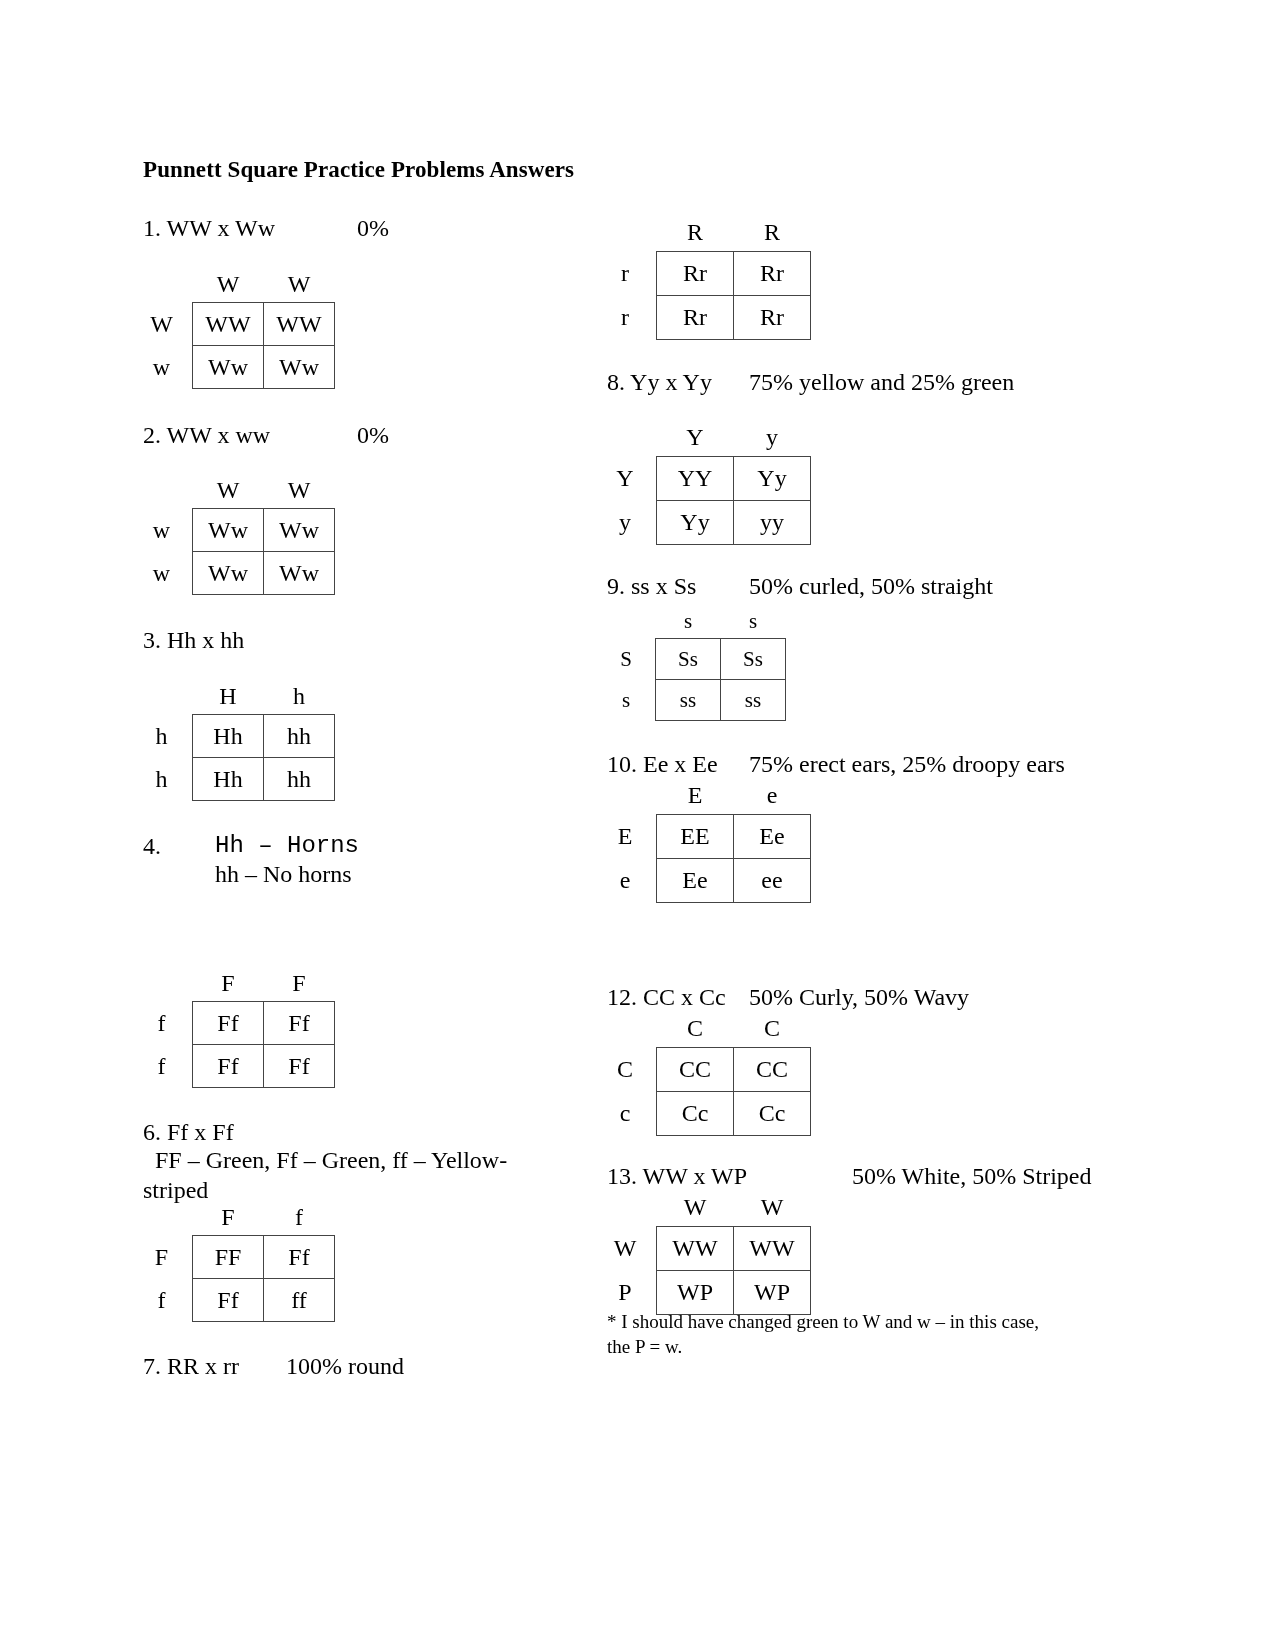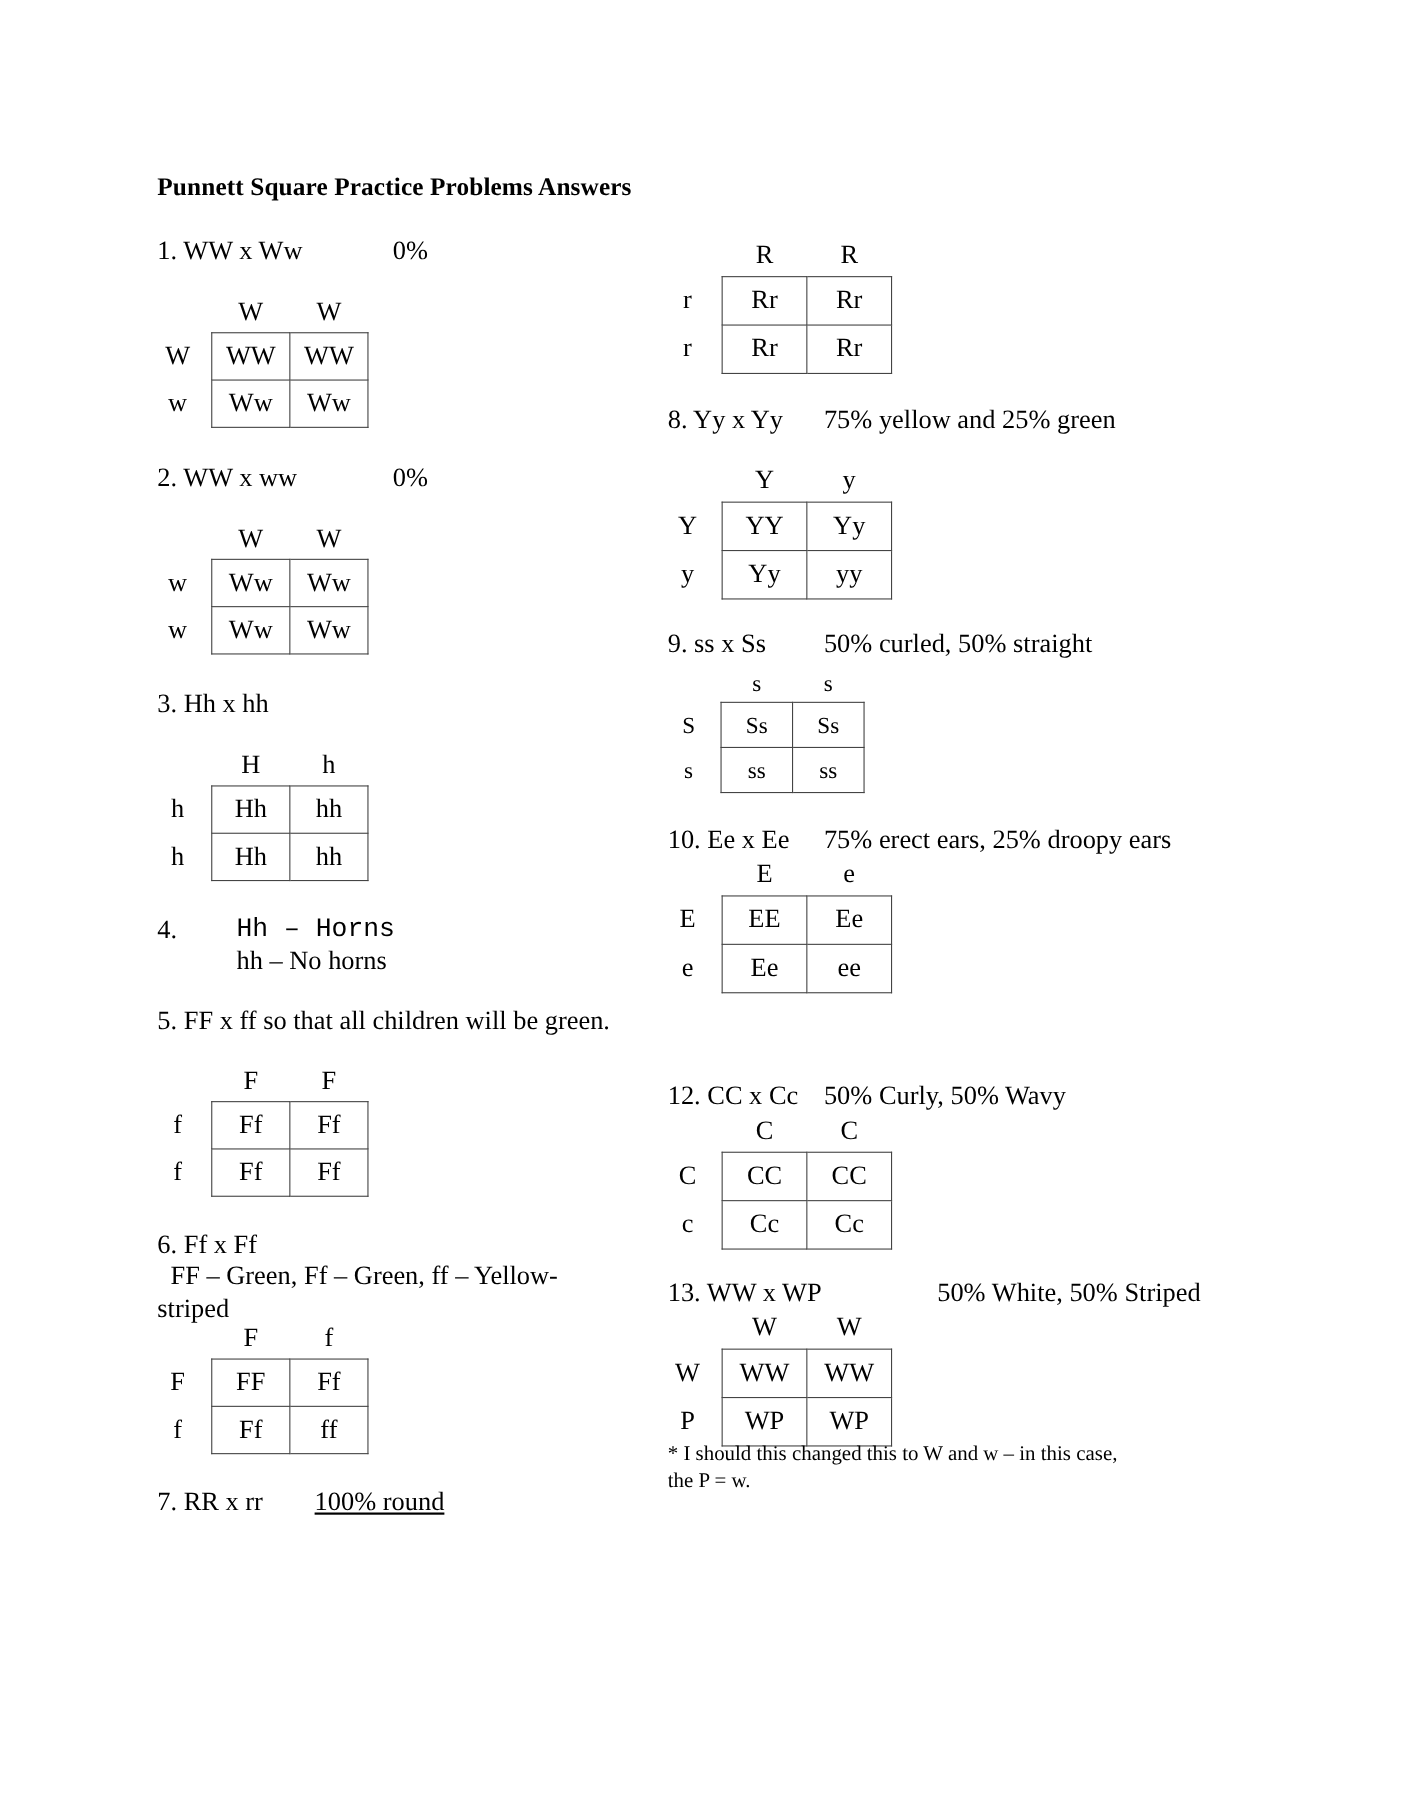--- a/index.html
+++ b/index.html
@@ -164,21 +164,20 @@
         <td class="cell">hh</td>
       </tr>
     </tbody>
       </table>
   </div>
 
   <div class="line" style="left:143px; top:814px;">4.</div>
   <div class="line" style="left:215px; top:814px;font-family:Liberation Mono, monospace;">Hh – Horns</div>
   <div class="line" style="left:215px; top:842px;">hh – No horns</div>
 
-  <div class="line" style="left:143px; top:896px;">5. FF x ff so that all children will be green.</div>
 
   <div class="punnett sq-md" style="left:140px; top:951px;">
     <table>
       <tbody>
           <tr>
         <td class="corner"></td>
         <td class="colhead">F</td>
         <td class="colhead">F</td>
       </tr>
       <tr>
@@ -214,21 +213,21 @@
       <tr>
         <td class="rowhead">f</td>
         <td class="cell">Ff</td>
         <td class="cell">ff</td>
       </tr>
     </tbody>
       </table>
   </div>
 
   <div class="line" style="left:143px; top:1334px;">7. RR x rr</div>
-  <div class="line" style="left:286px; top:1334px;text-decoration:underline;">100% round</div>
+  <div class="line" style="left:286px; top:1334px;">100% round</div>
 
   <div class="punnett sq-lg" style="left:603px; top:200px;">
     <table>
       <tbody>
           <tr>
         <td class="corner"></td>
         <td class="colhead">R</td>
         <td class="colhead">R</td>
       </tr>
       <tr>
@@ -364,16 +363,16 @@
       </tr>
       <tr>
         <td class="rowhead">P</td>
         <td class="cell">WP</td>
         <td class="cell">WP</td>
       </tr>
     </tbody>
       </table>
   </div>
 
-  <div class="line small" style="left:607px; top:1293px;">* I should this changed this to W and w – in this case,</div>
+  <div class="line small" style="left:607px; top:1293px;">* I should have changed green to W and w – in this case,</div>
   <div class="line small" style="left:607px; top:1318px;">the P = w.</div>
 
 </div>
 
 </body></html>

